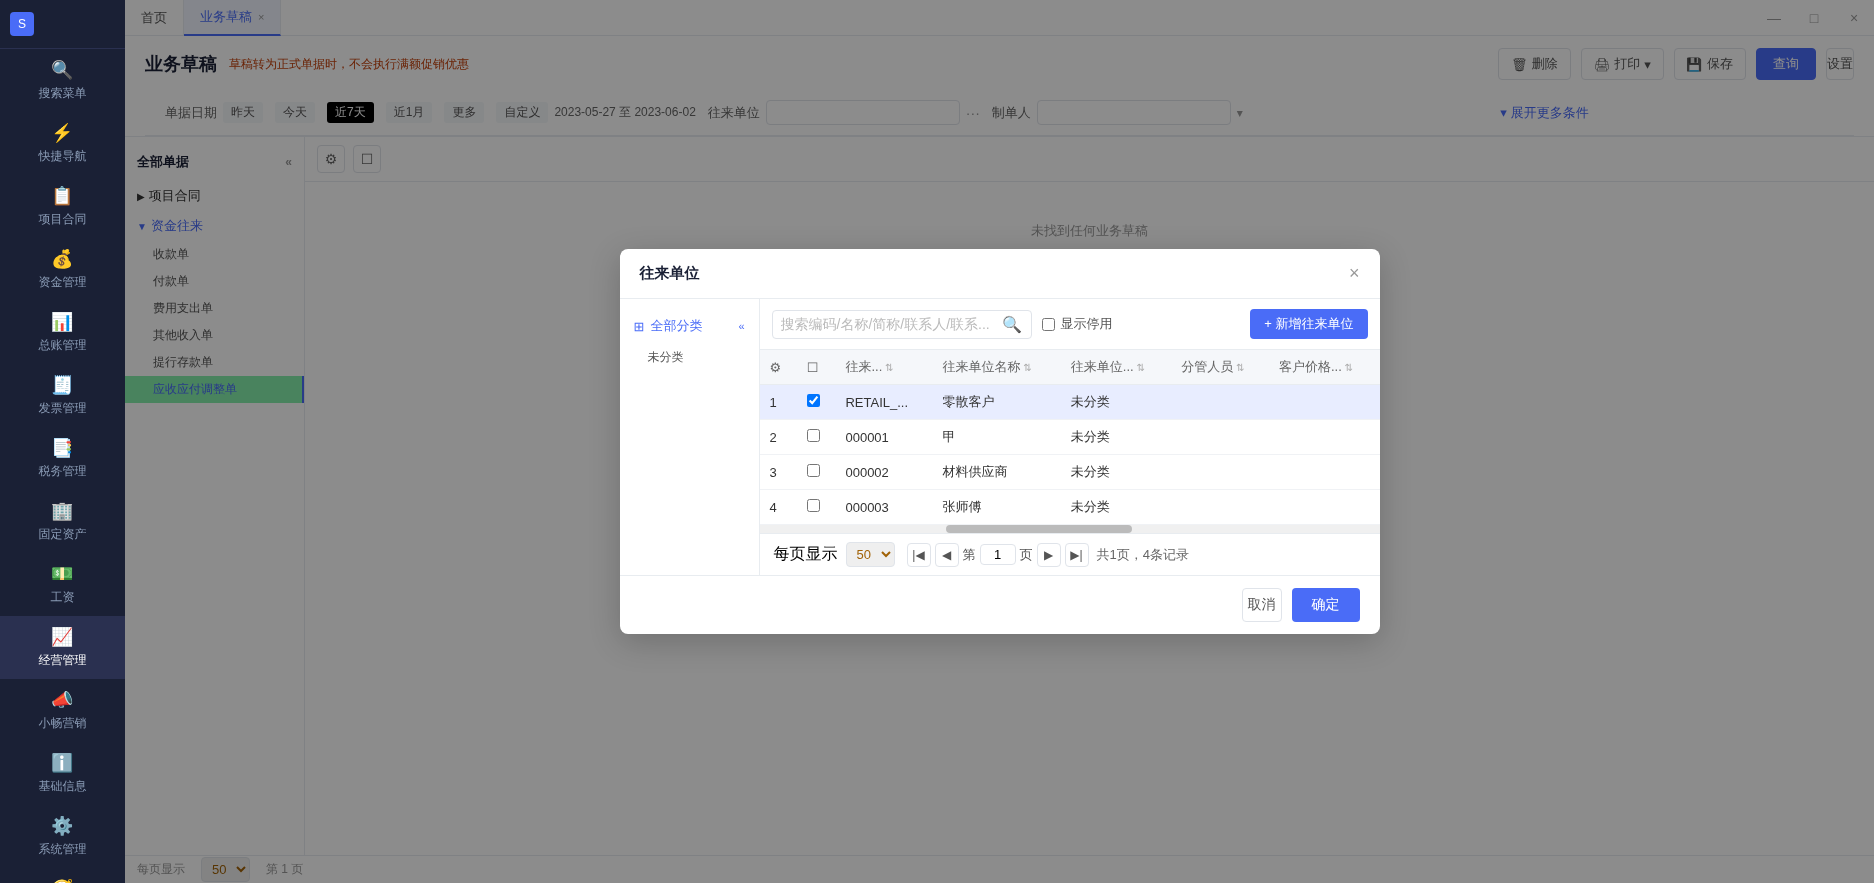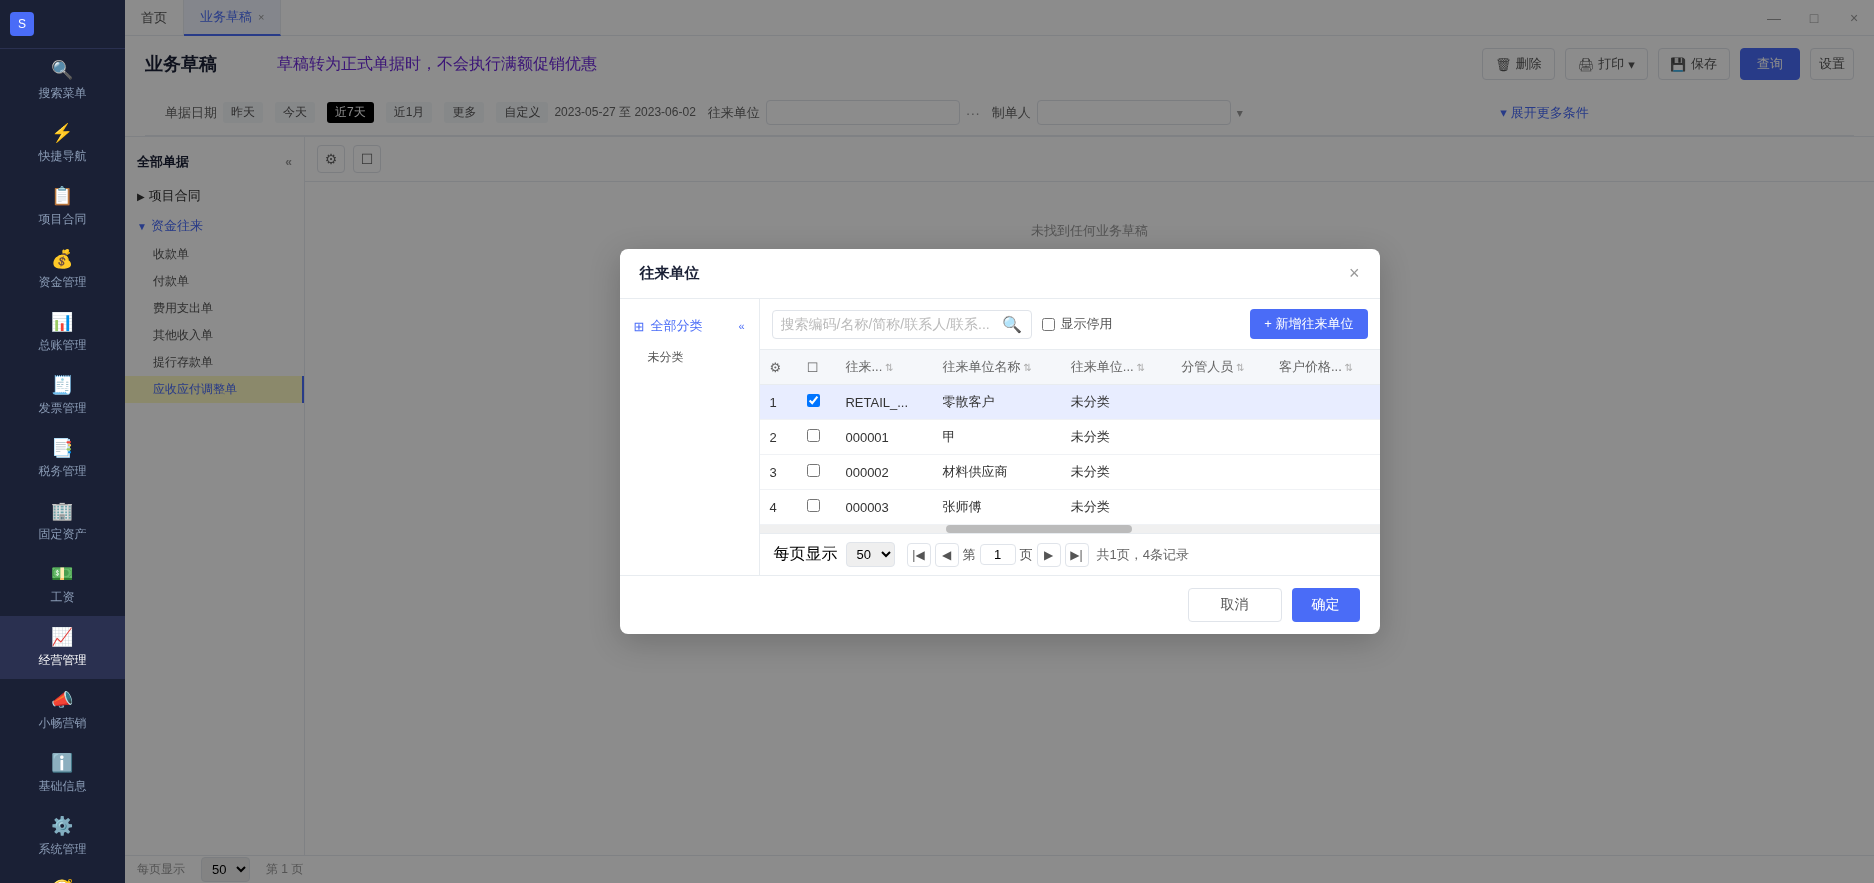--- a/index.html
+++ b/index.html
@@ -101,23 +101,22 @@
       display: flex;
       align-items: center;
       gap: 12px;
     }
     .page-title {
       font-size: 18px;
       font-weight: 600;
       color: #1a2035;
     }
     .page-subtitle {
-      font-size: 16px;
-      color: #6d28d9;
-      margin-left: 48px;
+      font-size: 12px;
+      color: #c2410c;
     }
     .page-actions {
       display: flex;
       align-items: center;
       gap: 10px;
     }
     .btn-action {
       display: flex; align-items: center; gap: 4px;
       padding: 6px 12px;
       border: 1px solid #e0e4ea;
@@ -132,21 +131,21 @@
       color: #fff;
       border: 1px solid #4a6cf7;
       padding: 6px 16px;
       border-radius: 4px;
       font-size: 13px;
       cursor: pointer;
     }
     .btn-setting {
       background: #fff;
       border: 1px solid #e0e4ea;
-      padding: 6px 8px;
+      padding: 6px 0;
       border-radius: 4px;
       font-size: 13px;
       color: #555;
       cursor: pointer;
     }
 
     
     .filter-area {
       background: #fff;
       padding: 10px 20px;
@@ -243,21 +242,21 @@
       cursor: pointer;
     }
     .left-nav-group.open { color: #4a6cf7; }
     .left-nav-child {
       padding: 5px 12px 5px 28px;
       font-size: 12px;
       color: #555;
       cursor: pointer;
     }
     .left-nav-child.active {
-      background: #fef9c3;
+      background: #86efac;
       color: #4a6cf7;
       border-right: 2px solid #4a6cf7;
     }
     .triangle { font-size: 10px; }
 
     
     .table-area {
       flex: 1;
       background: #fff;
       overflow: auto;
@@ -450,21 +449,21 @@
       padding: 8px 14px;
       display: flex;
       align-items: center;
       gap: 8px;
     }
     .page-size-select {
       border: 1px solid #e0e4ea;
       border-radius: 4px;
       padding: 3px 6px;
       font-size: 13px;
-      color: #000000;
+      color: #a16207;
     }
     .pagination {
       display: flex;
       align-items: center;
       gap: 4px;
       font-size: 13px;
       color: #555;
       margin-left: 4px;
     }
     .page-nav-btn {
@@ -489,21 +488,21 @@
       color: #666;
     }
     .dialog-actions {
       padding: 12px 20px;
       display: flex;
       justify-content: flex-end;
       gap: 10px;
       border-top: 1px solid #e8ecf0;
     }
     .btn-cancel {
-      padding: 7px 32px;
+      padding: 7px 5px;
       border: 1px solid #e0e4ea;
       border-radius: 4px;
       font-size: 14px;
       color: #555;
       background: #fff;
       cursor: pointer;
     }
     .btn-confirm {
       padding: 7px 20px;
       border: none;

